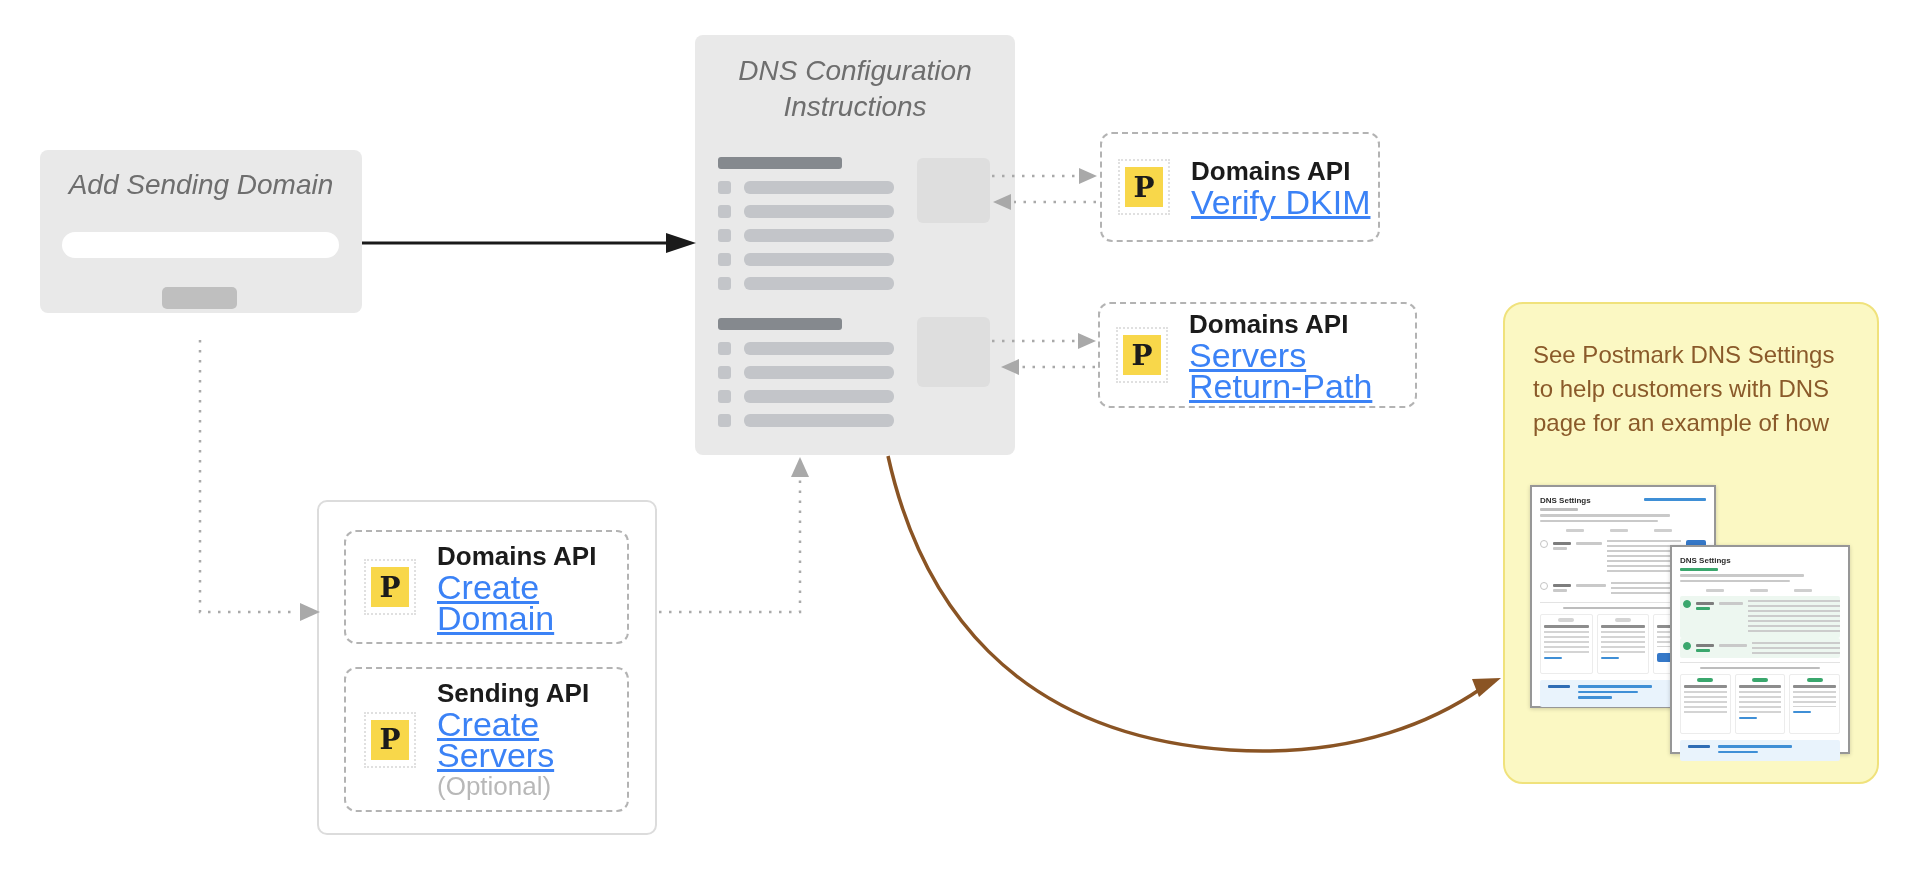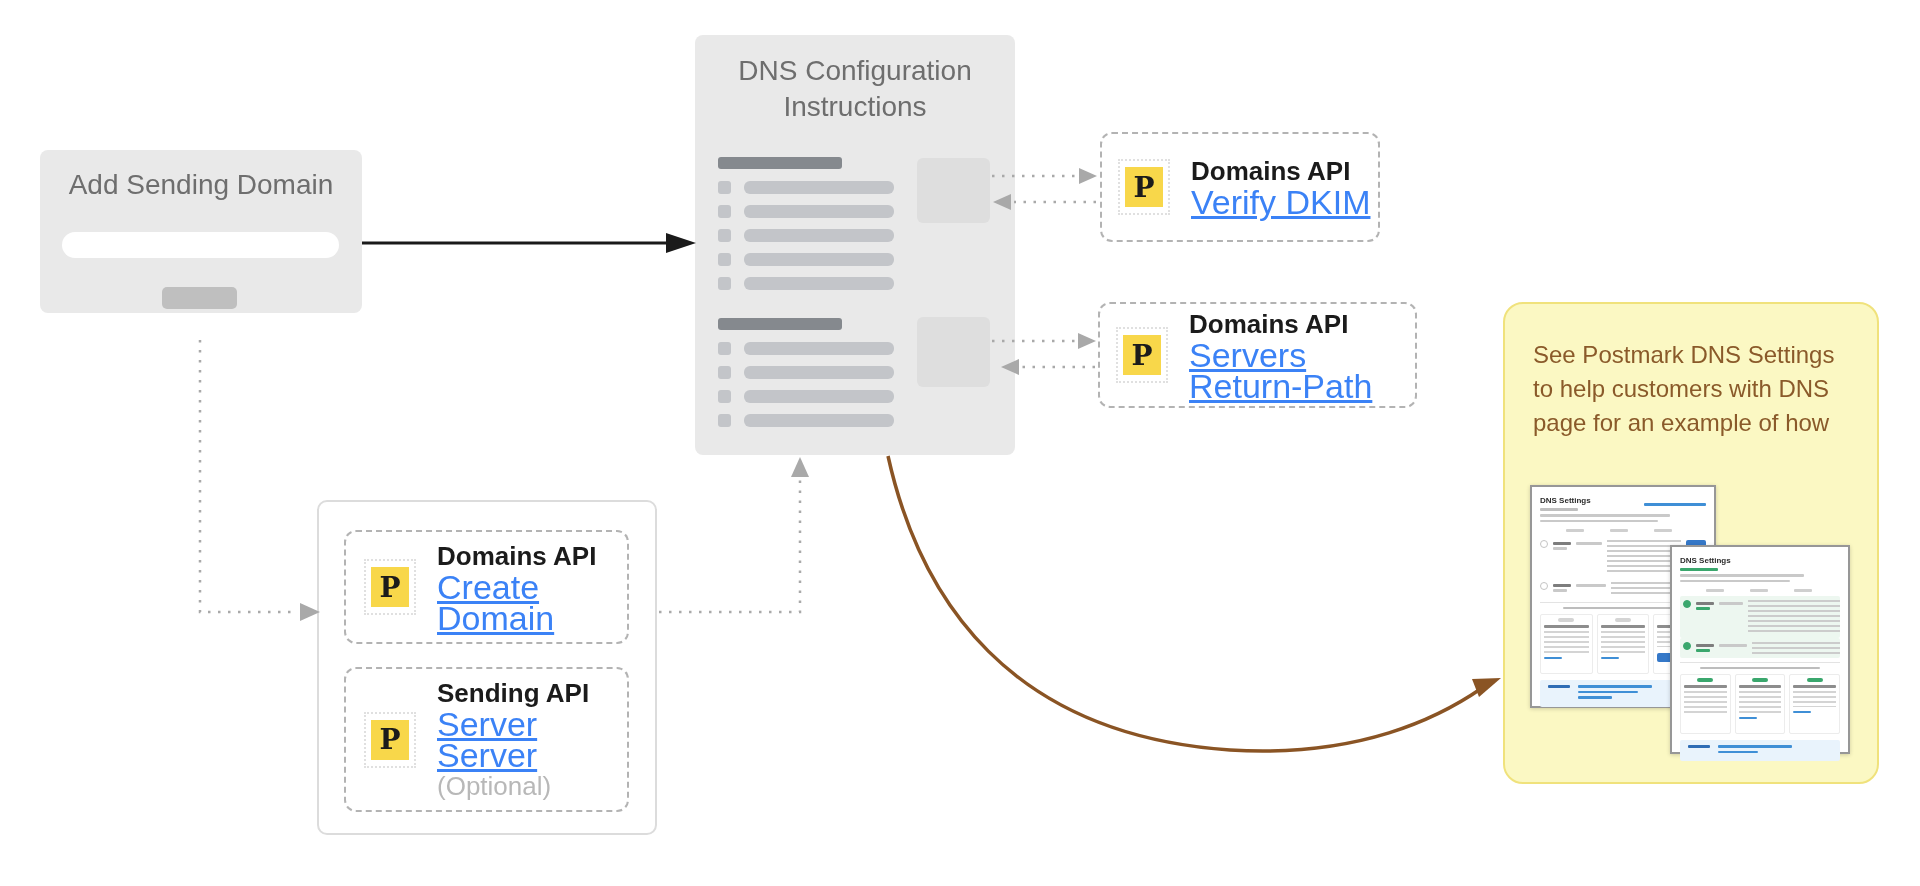--- a/index.html
+++ b/index.html
@@ -2,21 +2,21 @@
 <html style="--c-box-bg: #e9e9e9; --c-title-text: #6e6e6e; --c-skeleton-dark: #85898e; --c-skeleton-light: #c3c5c9; --c-inner-square: #dedede; --c-dashed-border: #b3b3b3; --c-postmark-yellow: #f8d74a; --c-note-bg: #fbf8c3; --c-note-border: #f0e27c; --c-note-text: #8a5a2a; --c-brown-arrow: #8a5424; --c-black-arrow: #1a1a1a; --c-gray-arrow: #a9a9a9; --c-optional-text: #b8b8b8; --c-thumb-blue: #3f8fd6; --c-thumb-green: #3aa76d;"><head>
 <meta charset="utf-8">
 <style>
   html,body{margin:0;padding:0;background:#fff;}
   .canvas{
     position:relative;width:1920px;height:886px;background:#ffffff;
     font-family:"Liberation Sans", sans-serif;overflow:hidden;
   }
   
   .graybox{
-    position:absolute;background:var(--c-box-bg,#e9e9e9);border-radius:8px;
+    position:absolute;background:var(--c-box-bg,#e9e9e9);border-radius:8px;font-style:italic;
   }
   .boxtitle{
     color:var(--c-title-text,#6e6e6e);font-size:28px;line-height:36px;text-align:center;
   }
   
   .add-box{left:40px;top:150px;width:322px;height:163px;}
   .add-box .boxtitle{margin-top:17px;}
   .mock-input{
     position:absolute;left:22px;top:82px;width:277px;height:26px;background:#fff;border-radius:13px;
   }
@@ -74,21 +74,21 @@
     color:var(--c-note-text,#8a5a2a);
   }
   
   .thumb{
     position:absolute;background:#fff;border:2px solid #979797;box-sizing:border-box;
     box-shadow:0 1px 4px rgba(0,0,0,.18);padding:9px 8px;
   }
   .thumb1{left:25px;top:181px;width:186px;height:223px;z-index:1;}
   .thumb2{left:165px;top:241px;width:180px;height:209px;z-index:2;}
   .t-title{font-size:8px;font-weight:bold;color:#2c2c2c;line-height:9px;}
-  .t-head{display:flex;justify-content:space-between;align-items:center;}
+  .t-head{display:flex;justify-content:space-between;align-items:flex-start;}
   .t-url{width:38px;height:3px;background:#bfbfbf;border-radius:1px;margin-top:3px;}
   .t-link{width:62px;height:3px;background:var(--c-thumb-blue,#3f8fd6);border-radius:1px;margin-top:2px;}
   .t-line{height:2.5px;background:#c9c9c9;border-radius:1px;margin-top:3px;}
   .t-cols{display:flex;gap:26px;margin:7px 0 4px 26px;}
   .t-cols span{width:18px;height:2.5px;background:#cfcfcf;border-radius:1px;}
   .t-row{display:flex;align-items:flex-start;gap:5px;padding:4px 0;}
   .t-row.green{background:#edf7f0;border-radius:2px;padding-left:3px;}
   .t-circle{width:8px;height:8px;border-radius:50%;border:1.5px solid #c4c4c4;box-sizing:border-box;flex:0 0 auto;}
   .t-circle.green{background:var(--c-thumb-green,#3aa76d);border-color:var(--c-thumb-green,#3aa76d);}
   .t-name{width:18px;height:3px;background:#7d7d7d;border-radius:1px;margin-top:2px;}
@@ -214,21 +214,21 @@
         <div class="api-title">Domains API</div>
         <div class="api-sub">Create Domain</div>
       </div>
     </div>
     <div class="dashed-box cs-box">
       <div class="stamp">
         <div class="stamp-inner">P</div>
       </div>
       <div>
         <div class="api-title">Sending API</div>
-        <div class="api-sub">Server Server</div>
+        <div class="api-sub">Create Servers</div>
         <div class="api-opt">(Optional)</div>
       </div>
     </div>
   </div>
 
   <div class="note-box">
     <div class="note-text">
       <div>See Postmark DNS Settings</div>
       <div>to help customers with DNS</div>
       <div>page for an example of how</div>

